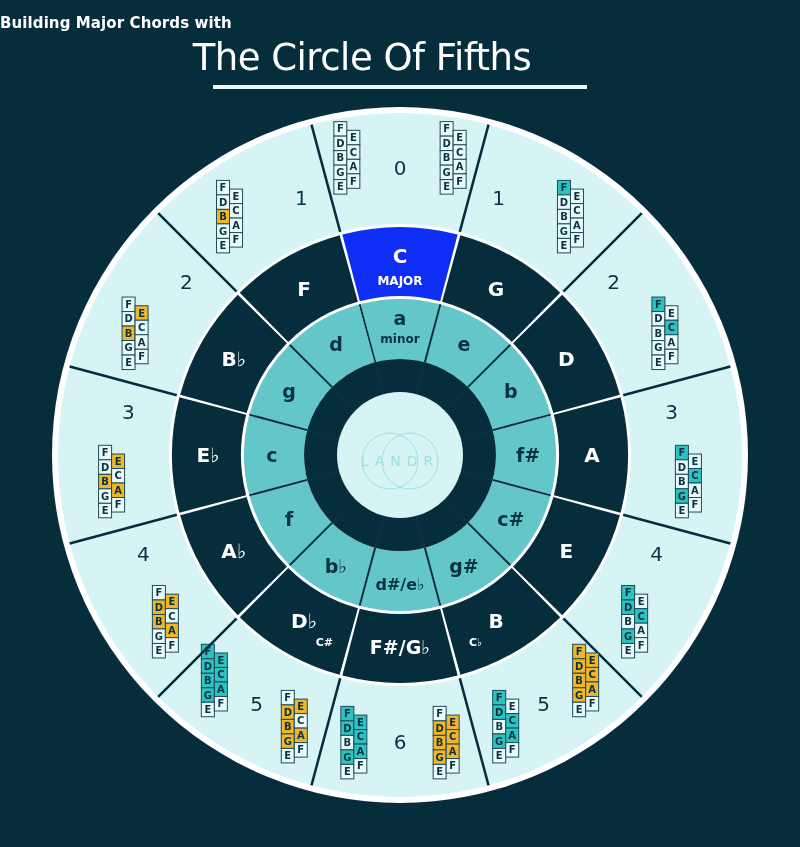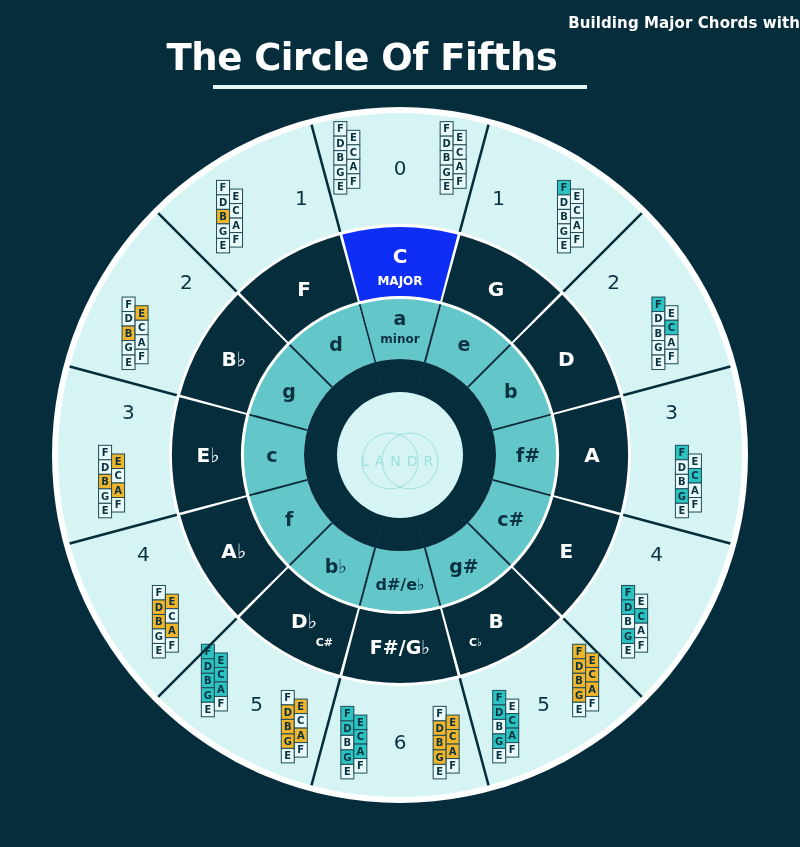--- a/index.html
+++ b/index.html
@@ -1,19 +1,19 @@
 <!DOCTYPE html>
 <html><head>
 <meta charset="utf-8">
 <style>
   html,body{margin:0;padding:0;}
   body{width:800px;height:847px;background:#062d3c;overflow:hidden;font-family:"DejaVu Sans","Liberation Sans",sans-serif;position:relative;}
   .header{position:absolute;left:0;top:0;width:800px;text-align:center;color:#fff;}
-  .subtitle{position:absolute;top:14px;left:0;width:800px;text-align:right;font-size:15px;font-weight:bold;letter-spacing:0.1px;}
-  .title{position:absolute;top:36px;left:0;width:724px;text-align:center;font-size:37px;font-weight:bold;letter-spacing:-0.5px;}
+  .subtitle{position:absolute;top:14px;left:0;width:800px;text-align:left;font-size:15px;font-weight:bold;letter-spacing:0.1px;}
+  .title{position:absolute;top:36px;left:0;width:724px;text-align:center;font-size:37px;font-weight:normal;letter-spacing:-0.5px;}
   .underline{position:absolute;top:85px;left:213px;width:374px;height:4px;background:#e8f6f6;}
   svg{position:absolute;left:0;top:0;}
   .lbl-major{fill:#fff;font-weight:bold;font-family:"DejaVu Sans","Liberation Sans",sans-serif;}
   .lbl-minor{fill:#0a3240;font-weight:bold;font-family:"DejaVu Sans","Liberation Sans",sans-serif;}
   .lbl-count{fill:#0a3240;font-family:"DejaVu Sans","Liberation Sans",sans-serif;font-size:20px;}
   .staff-cell text{font-family:"DejaVu Sans","Liberation Sans",sans-serif;font-weight:bold;font-size:10px;fill:#0a3240;}
 </style>
 </head>
 <body>
 

